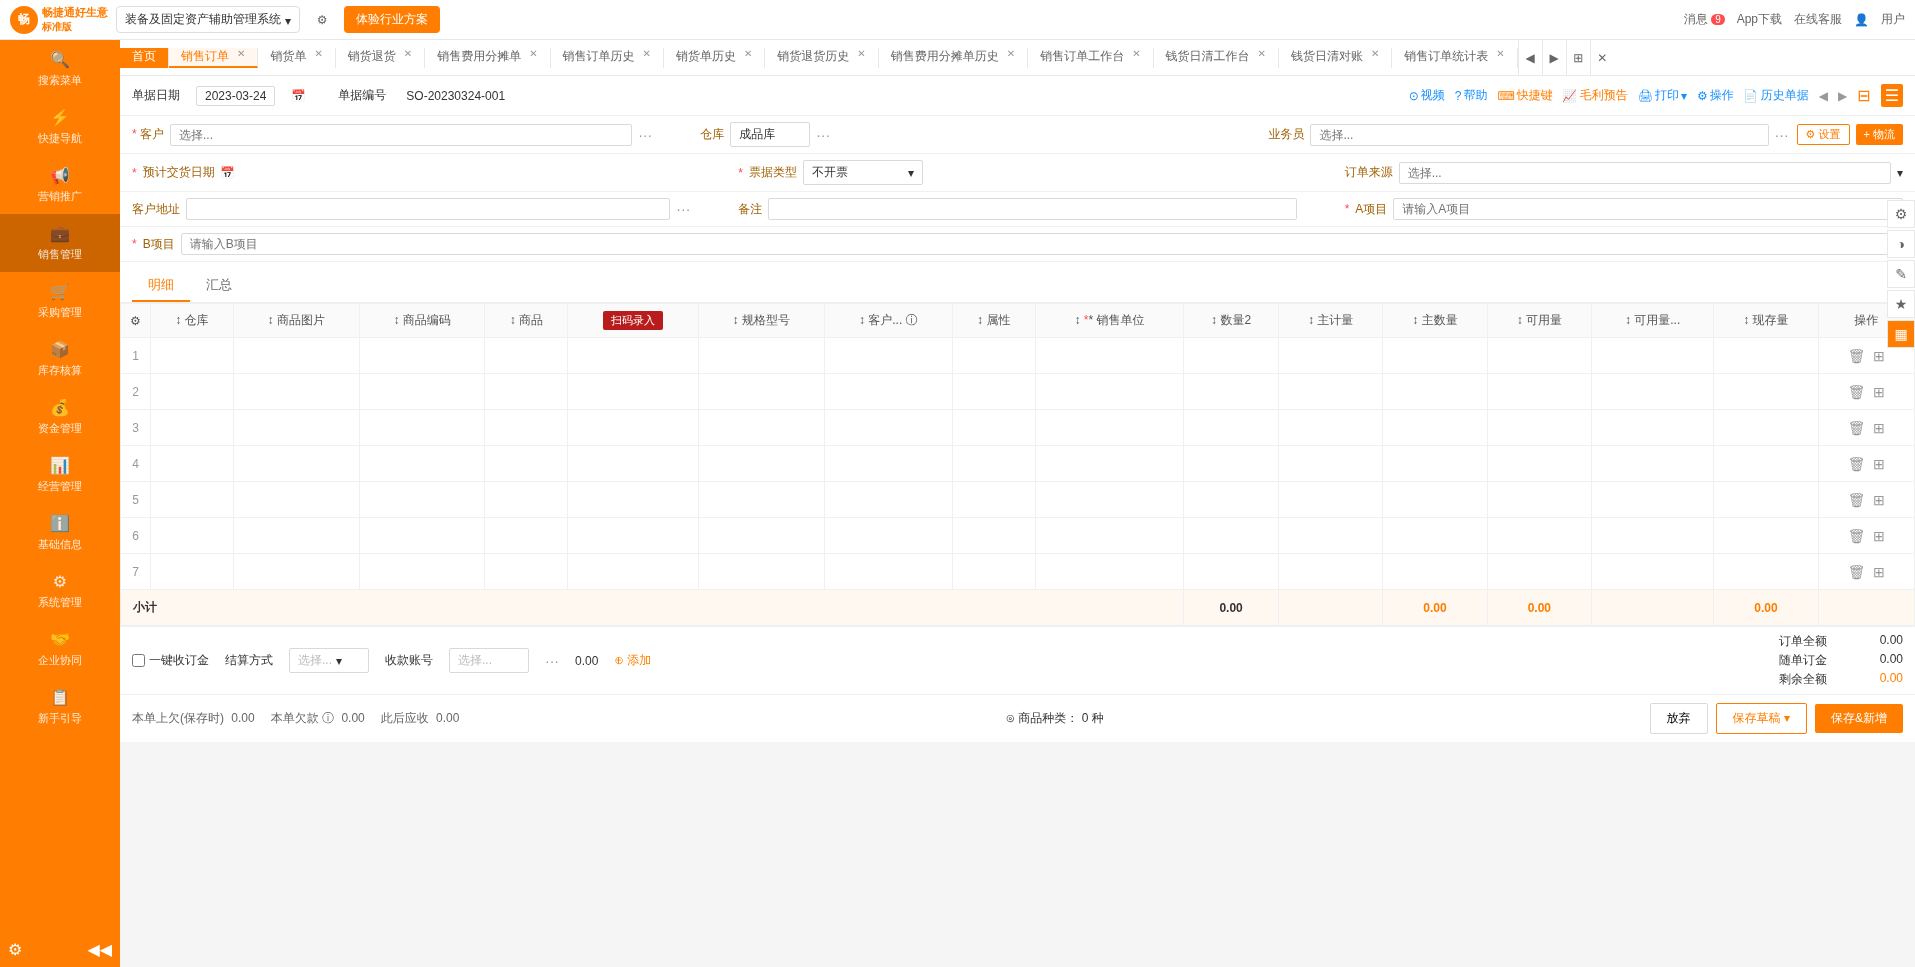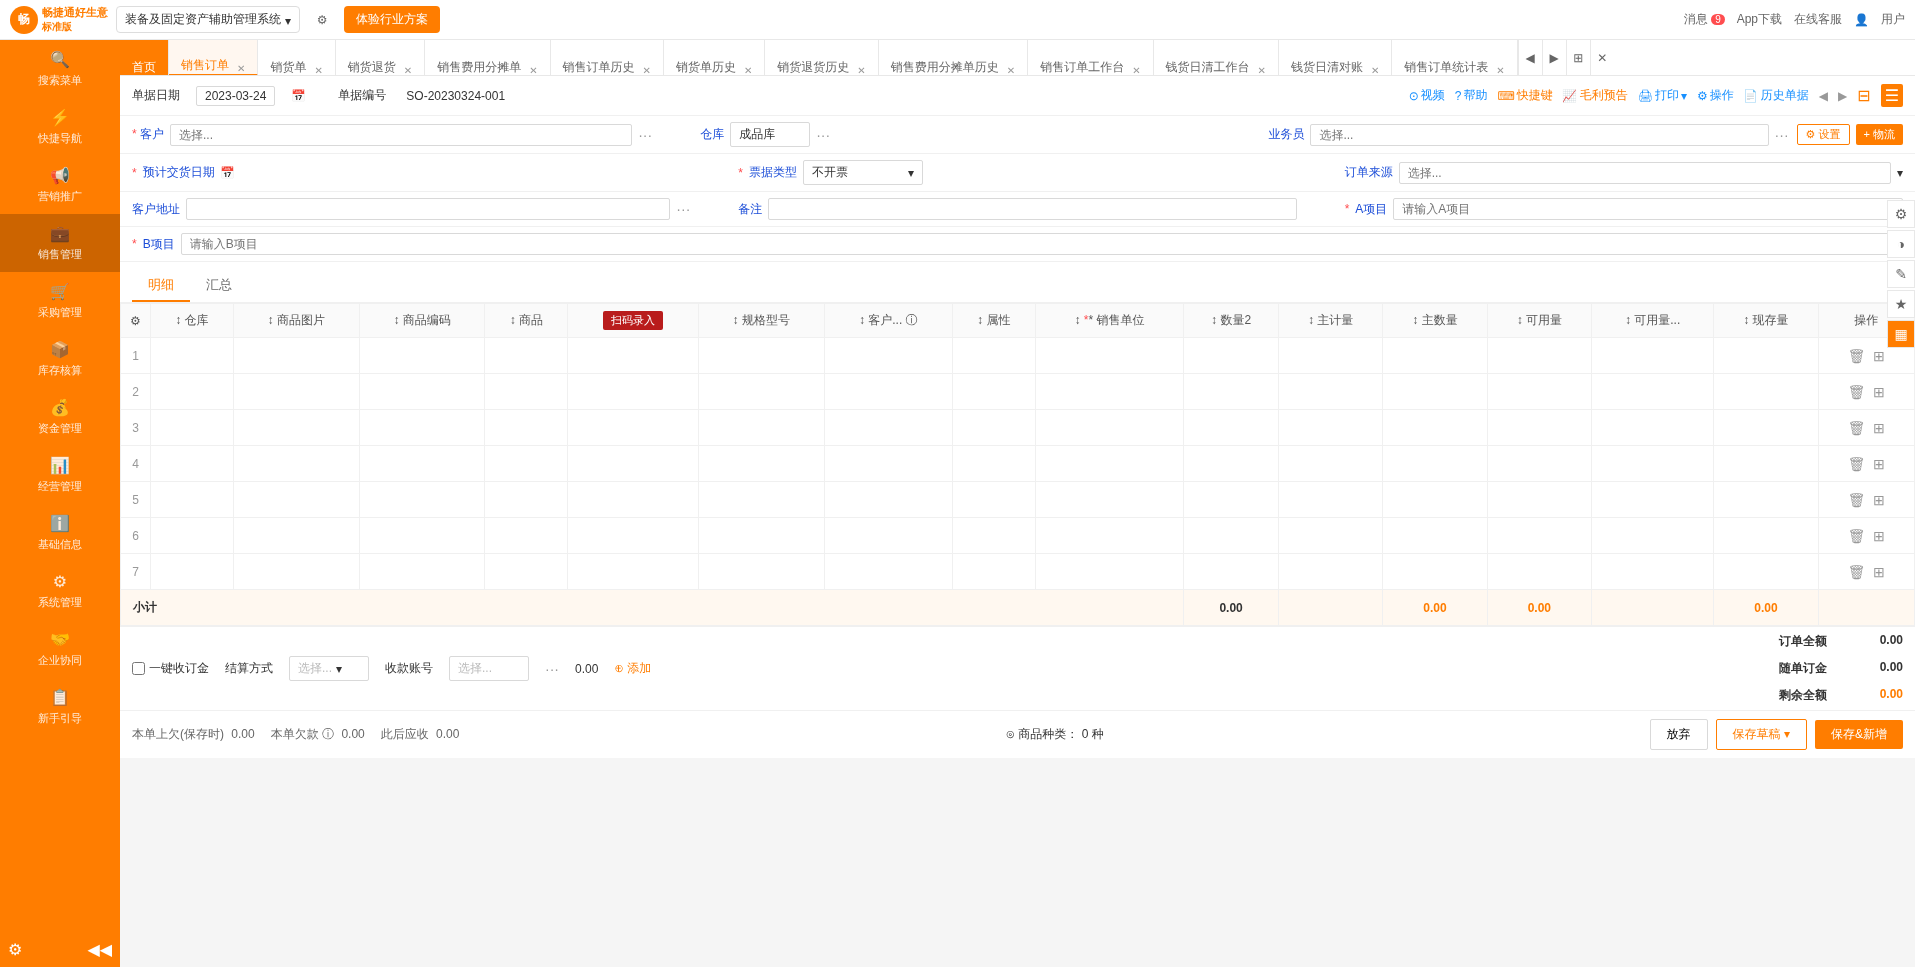--- a/index.html
+++ b/index.html
@@ -22,32 +22,32 @@
     .solution-btn { background: #ff7d00; color: white; border: none; padding: 5px 12px; border-radius: 4px; cursor: pointer; font-size: 12px; }
     .top-bar-right { margin-left: auto; display: flex; align-items: center; gap: 12px; font-size: 12px; color: #666; }
     .top-bar-right span { cursor: pointer; }
     .badge { background: #ff4d4f; color: white; border-radius: 10px; padding: 0 4px; font-size: 10px; }
     .settings-icon-btn { width: 28px; height: 28px; display: flex; align-items: center; justify-content: center; cursor: pointer; color: #666; }
     .sidebar-item { display: flex; flex-direction: column; align-items: center; padding: 10px 4px; cursor: pointer; color: rgba(255,255,255,0.85); font-size: 11px; gap: 4px; }
     .sidebar-item.active { background: rgba(0,0,0,0.2); }
     .sidebar-item .icon { font-size: 16px; }
 
     
-    .tab-item { display: flex; align-items: flex-end; padding: 0 12px; height: 36px; cursor: pointer; white-space: nowrap; border-right: 1px solid #e8e8e8; font-size: 12px; color: #666; gap: 4px; flex-shrink: 0; }
+    .tab-item { display: flex; align-items: flex-start; padding: 0 12px; height: 20px; cursor: pointer; white-space: nowrap; border-right: 1px solid #e8e8e8; font-size: 12px; color: #666; gap: 4px; flex-shrink: 0; }
     .tab-item.active { color: #ff7d00; background: #fff7f0; border-bottom: 2px solid #ff7d00; }
     .tab-item.home { background: #ff7d00; color: white; }
     .tab-close { font-size: 10px; color: #999; margin-left: 4px; }
     .tab-nav-btn { width: 24px; height: 36px; display: flex; align-items: center; justify-content: center; cursor: pointer; color: #666; border-left: 1px solid #e8e8e8; flex-shrink: 0; }
 
     
     .form-container { background: white; margin: 0; padding: 0; }
     .form-header { display: flex; align-items: center; padding: 8px 12px; border-bottom: 1px solid #f0f0f0; gap: 16px; }
     .form-row { display: flex; align-items: center; padding: 6px 12px; border-bottom: 1px solid #f0f0f0; gap: 8px; }
     .form-field { display: flex; align-items: center; gap: 6px; flex: 1; }
-    .form-label { color: #1d4ed8; white-space: nowrap; font-size: 12px; }
+    .form-label { color: #a16207; white-space: nowrap; font-size: 12px; }
     .form-label.required::before { content: '* '; color: #ff4d4f; }
     .form-input { border: 1px solid #d9d9d9; border-radius: 2px; padding: 3px 8px; font-size: 12px; color: #999; flex: 1; min-width: 80px; cursor: pointer; }
     .form-select { border: 1px solid #d9d9d9; border-radius: 2px; padding: 3px 8px; font-size: 12px; background: white; cursor: pointer; display: flex; align-items: center; gap: 4px; min-width: 80px; }
     .dots-btn { color: #999; font-size: 14px; cursor: pointer; }
 
     
     .detail-tabs { display: flex; padding: 8px 12px 0; border-bottom: 1px solid #f0f0f0; gap: 0; }
     .detail-tab { padding: 6px 16px; cursor: pointer; font-size: 13px; color: #666; border-bottom: 2px solid transparent; }
     .detail-tab.active { color: #ff7d00; border-bottom: 2px solid #ff7d00; }
     .data-table { width: 100%; border-collapse: collapse; font-size: 12px; }
@@ -541,21 +541,21 @@
             <span>收款账号</span>
             <div class="form-select" style="min-width:80px;">
               <span style="color:#bbb;">选择...</span>
             </div>
             <span class="dots-btn">···</span>
             <span style="color:#333;">0.00</span>
             <span class="add-btn">
               <span>⊕</span>
               <span>添加</span>
             </span>
-            <div style="margin-left:auto;display:flex;flex-direction:column;align-items:flex-end;gap:10px;font-weight:bold;">
+            <div style="margin-left:auto;display:flex;flex-direction:column;align-items:flex-end;gap:2px;">
               <div style="display:flex;gap:16px;">
                 <span>订单全额</span>
                 <span style="color:#333;min-width:60px;text-align:right;">0.00</span>
               </div>
               <div style="display:flex;gap:16px;">
                 <span>随单订金</span>
                 <span style="color:#333;min-width:60px;text-align:right;">0.00</span>
               </div>
               <div style="display:flex;gap:16px;">
                 <span>剩余全额</span>

